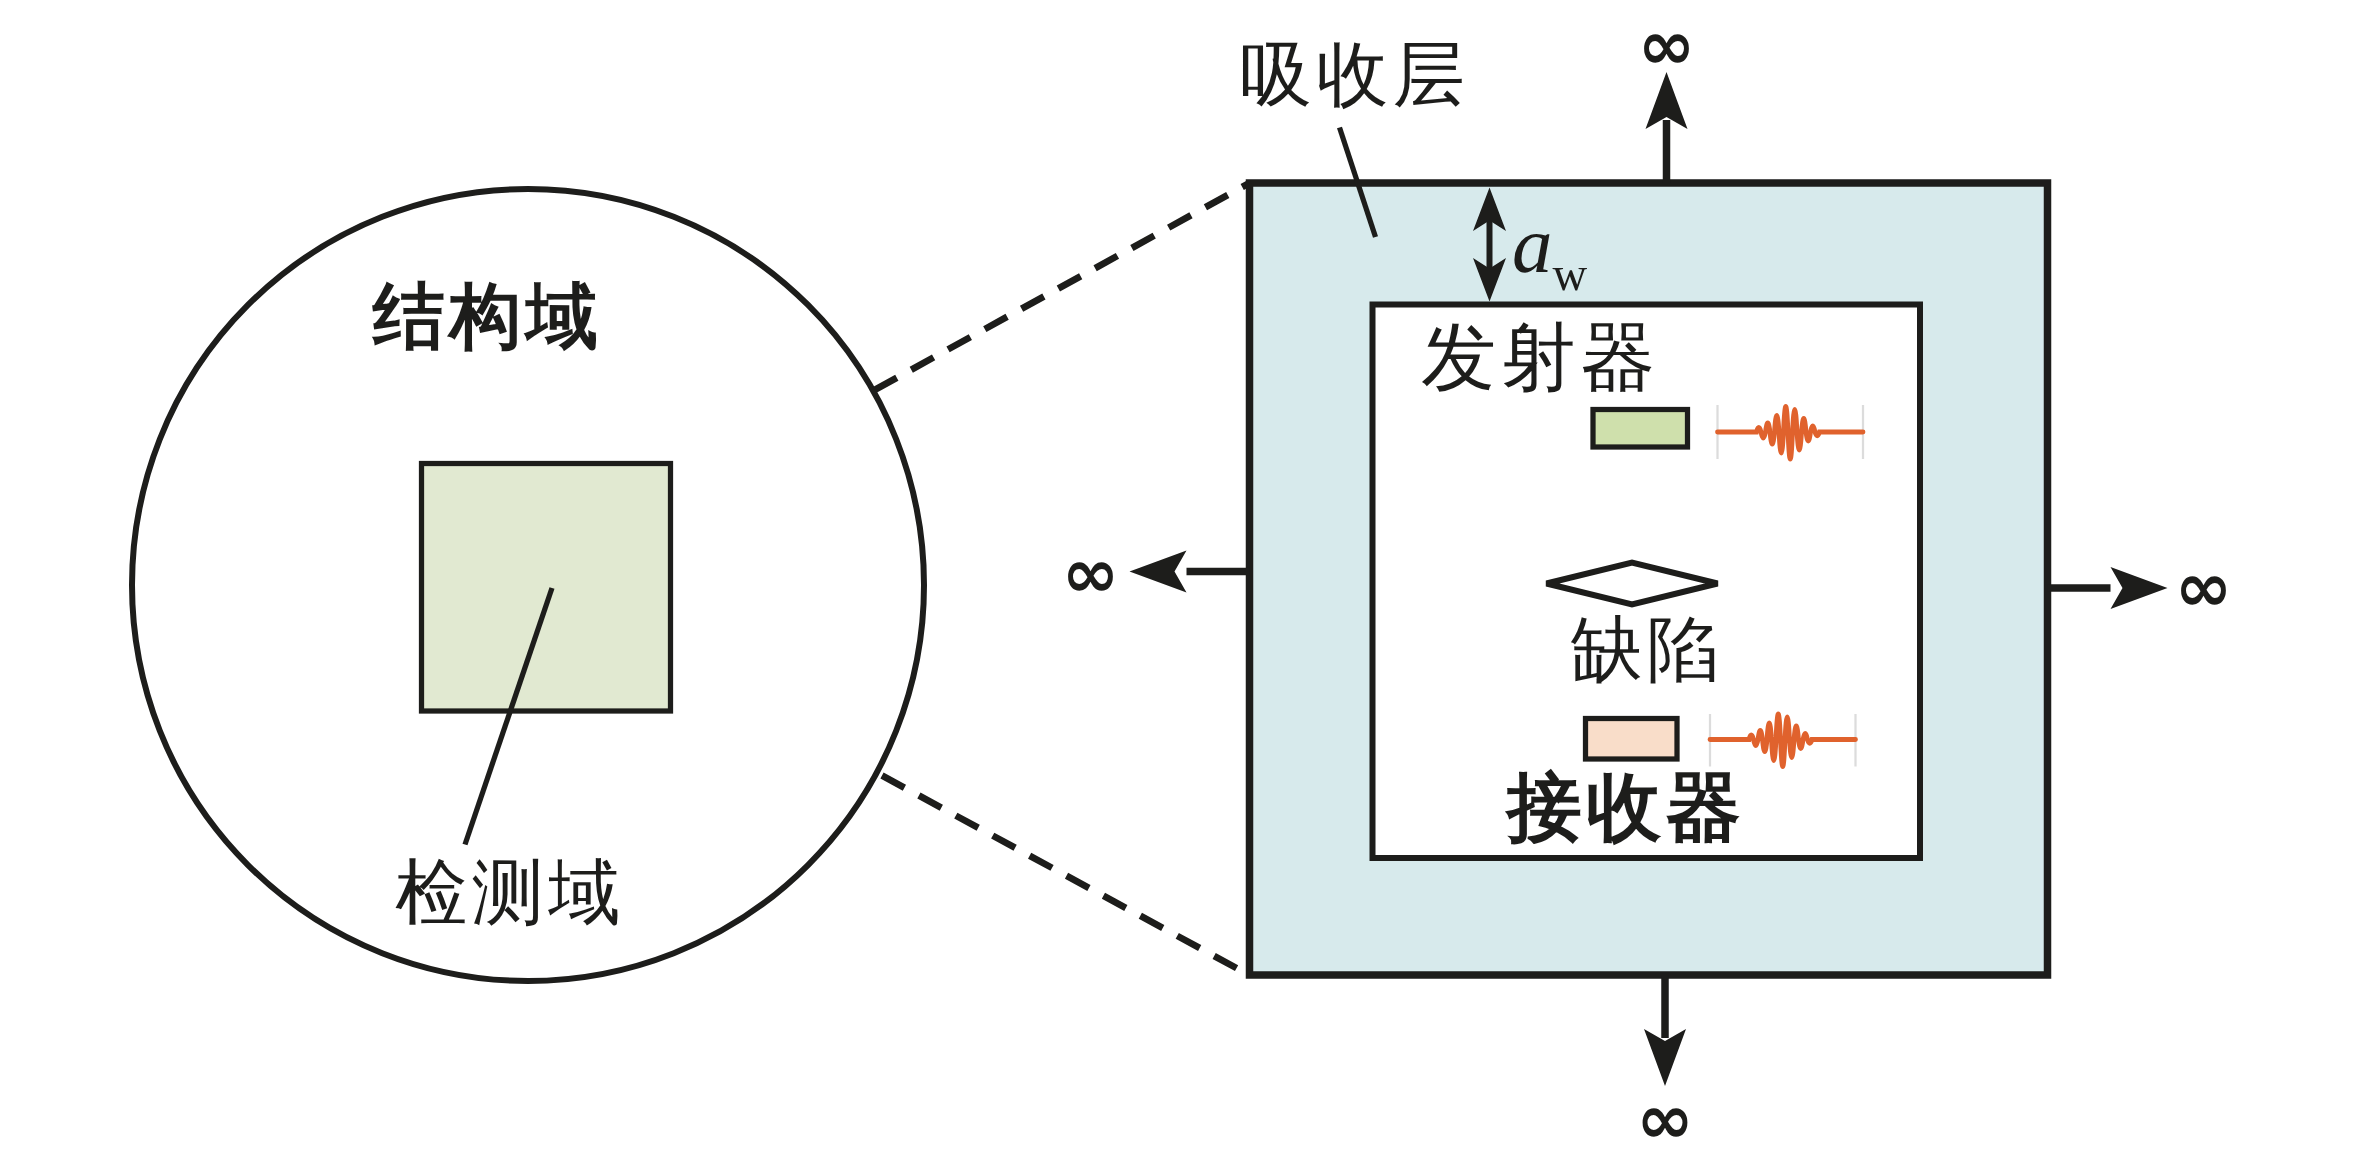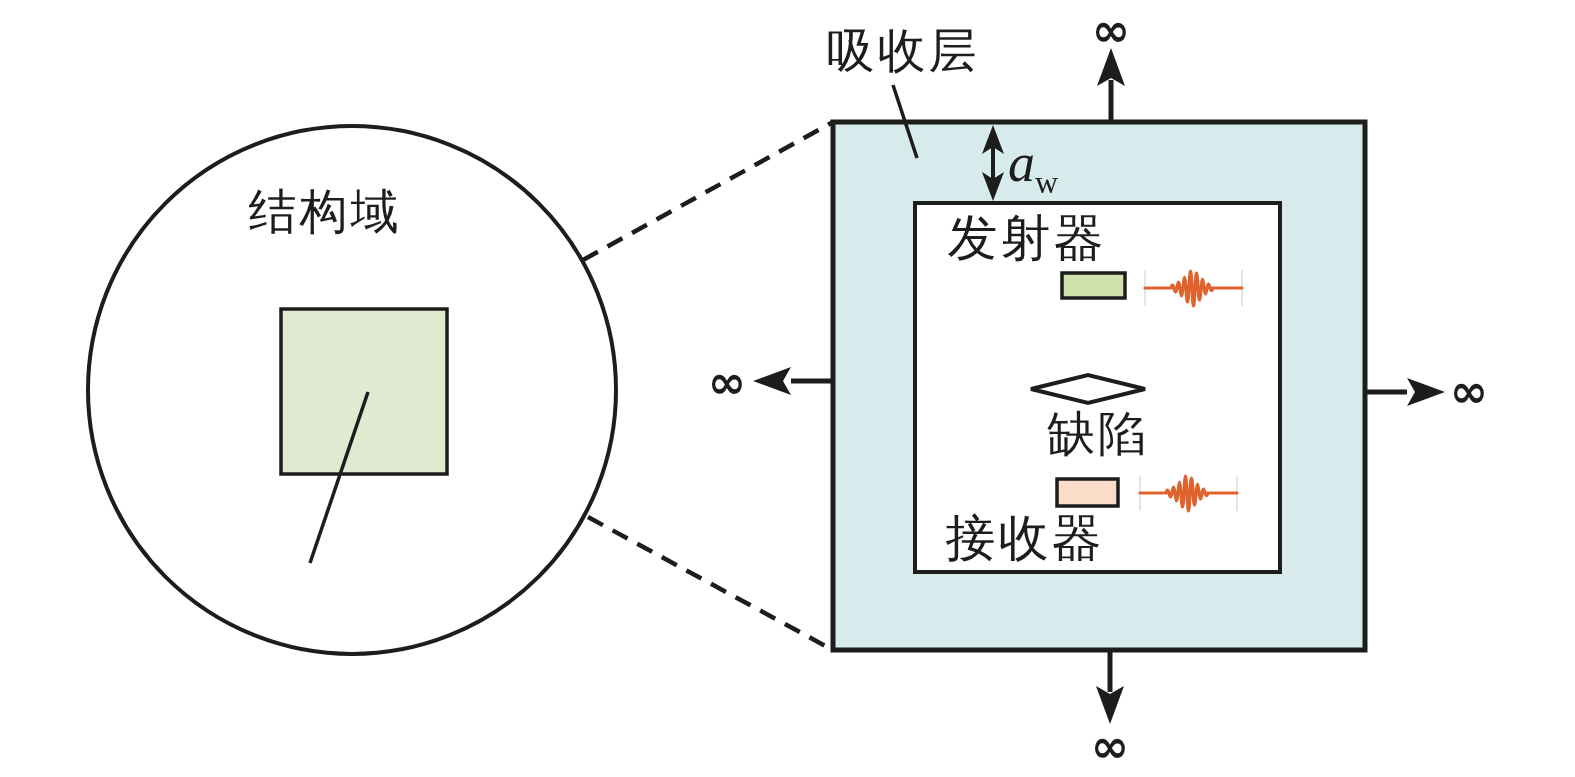--- a/index.html
+++ b/index.html
@@ -110,31 +110,32 @@
     <g>
       <line x1="833" y1="381" x2="791" y2="381" stroke="#1d1d1b" stroke-width="5"></line>
       <polygon points="753,381 791,367 783,381 791,395" fill="#1d1d1b"></polygon>
     </g>
     <g>
       <line x1="1365" y1="392" x2="1407" y2="392" stroke="#1d1d1b" stroke-width="5"></line>
       <polygon points="1445,392 1407,378 1415,392 1407,406" fill="#1d1d1b"></polygon>
     </g>
   </svg>
 
-  <div class="label" style="left:325px;top:212px;">结构域</div>
+  <div class="label" style="left:325px;top:212px;font-weight:bold;">结构域</div>
 
+  <div class="label" style="left:340px;top:596px;">检测域</div>
 
   <div class="label" style="left:891px;top:51px;margin-left:12px;">吸收层</div>
 
   <div class="thickness" style="left:1008px;top:167px;"><span class="base">a</span><span class="sub">w</span></div>
 
   <div class="label cn-50" style="left:1027px;top:238px;">发射器</div>
 
   <div class="label" style="left:1098px;top:434px;">缺陷</div>
 
-  <div class="label cn-50" style="left:1025px;top:538px;">接收器</div>
+  <div class="label cn-50" style="left:1084px;top:538px;font-weight:bold;">接收器</div>
 
   <div class="infinity" style="left:1111px;top:30px;">∞</div>
   <div class="infinity" style="left:1110px;top:746px;">∞</div>
   <div class="infinity" style="left:727px;top:382px;">∞</div>
   <div class="infinity" style="left:1469px;top:391px;">∞</div>
 
 </div>
 
 </body></html>

